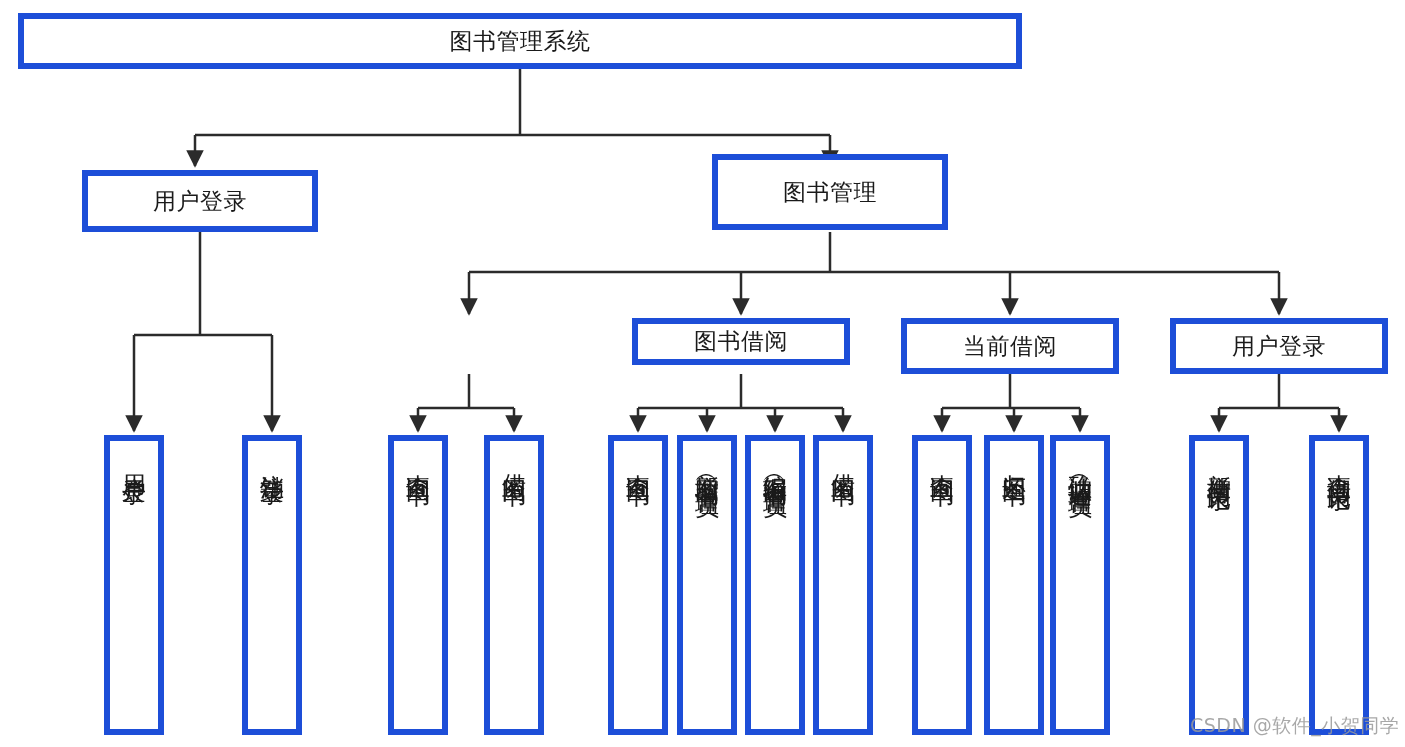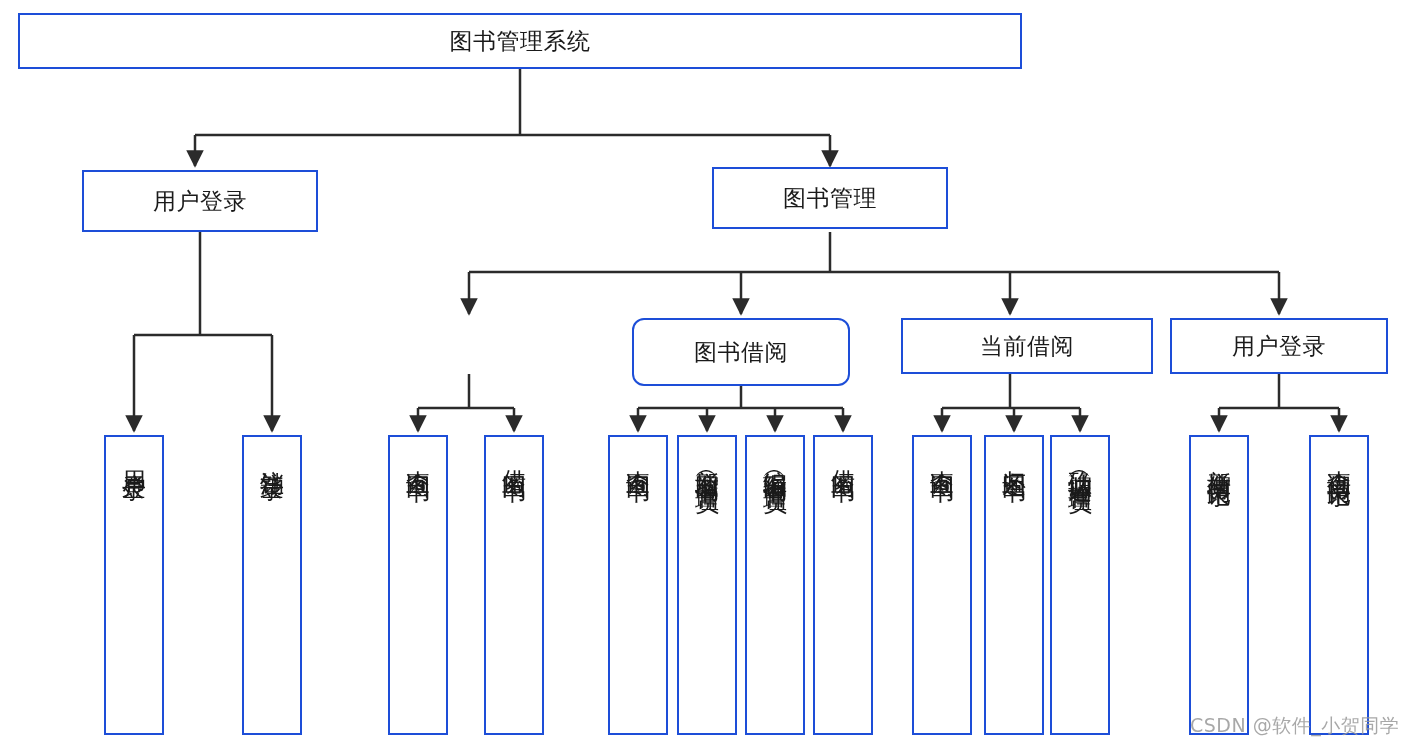--- a/index.html
+++ b/index.html
@@ -24,21 +24,21 @@
     position: absolute;
     left: 0;
     top: 0;
     width: 1405px;
     height: 747px;
   }
   .node {
     position: absolute;
     box-sizing: border-box;
     background: #ffffff;
-    border: 2px solid #1d4ed8;
+    border: 6px solid #1d4ed8;
     display: flex;
     align-items: center;
     justify-content: center;
     z-index: 2;
   }
   .node-label {
     color: #1a1a1a;
     line-height: 1.05;
     text-align: center;
     white-space: nowrap;
@@ -124,28 +124,28 @@
     </g>
   </svg>
 
   <div class="node horizontal level-1" style="left:18px; top:13px; width:1004px; height:56px;">
     <span class="node-label">图书管理系统</span>
   </div>
 
   <div class="node horizontal" style="left:82px; top:170px; width:236px; height:62px;">
     <span class="node-label">用户登录</span>
   </div>
-  <div class="node horizontal" style="left:712px; top:167px; width:236px; height:62px;">
+  <div class="node horizontal" style="left:712px; top:154px; width:236px; height:76px;">
     <span class="node-label">图书管理</span>
   </div>
 
-  <div class="node horizontal" style="left:632px; top:318px; width:218px; height:68px;border-radius:12px;">
+  <div class="node horizontal" style="left:632px; top:318px; width:218px; height:47px;">
     <span class="node-label">图书借阅</span>
   </div>
-  <div class="node horizontal" style="left:901px; top:318px; width:252px; height:56px;">
+  <div class="node horizontal" style="left:901px; top:318px; width:218px; height:56px;">
     <span class="node-label">当前借阅</span>
   </div>
   <div class="node horizontal" style="left:1170px; top:318px; width:218px; height:56px;">
     <span class="node-label">用户登录</span>
   </div>
 
   <div class="node vertical" style="left:104px; top:435px; width:60px; height:300px;">
     <span class="node-label">用户登录</span>
   </div>
   <div class="node vertical" style="left:242px; top:435px; width:60px; height:300px;">

